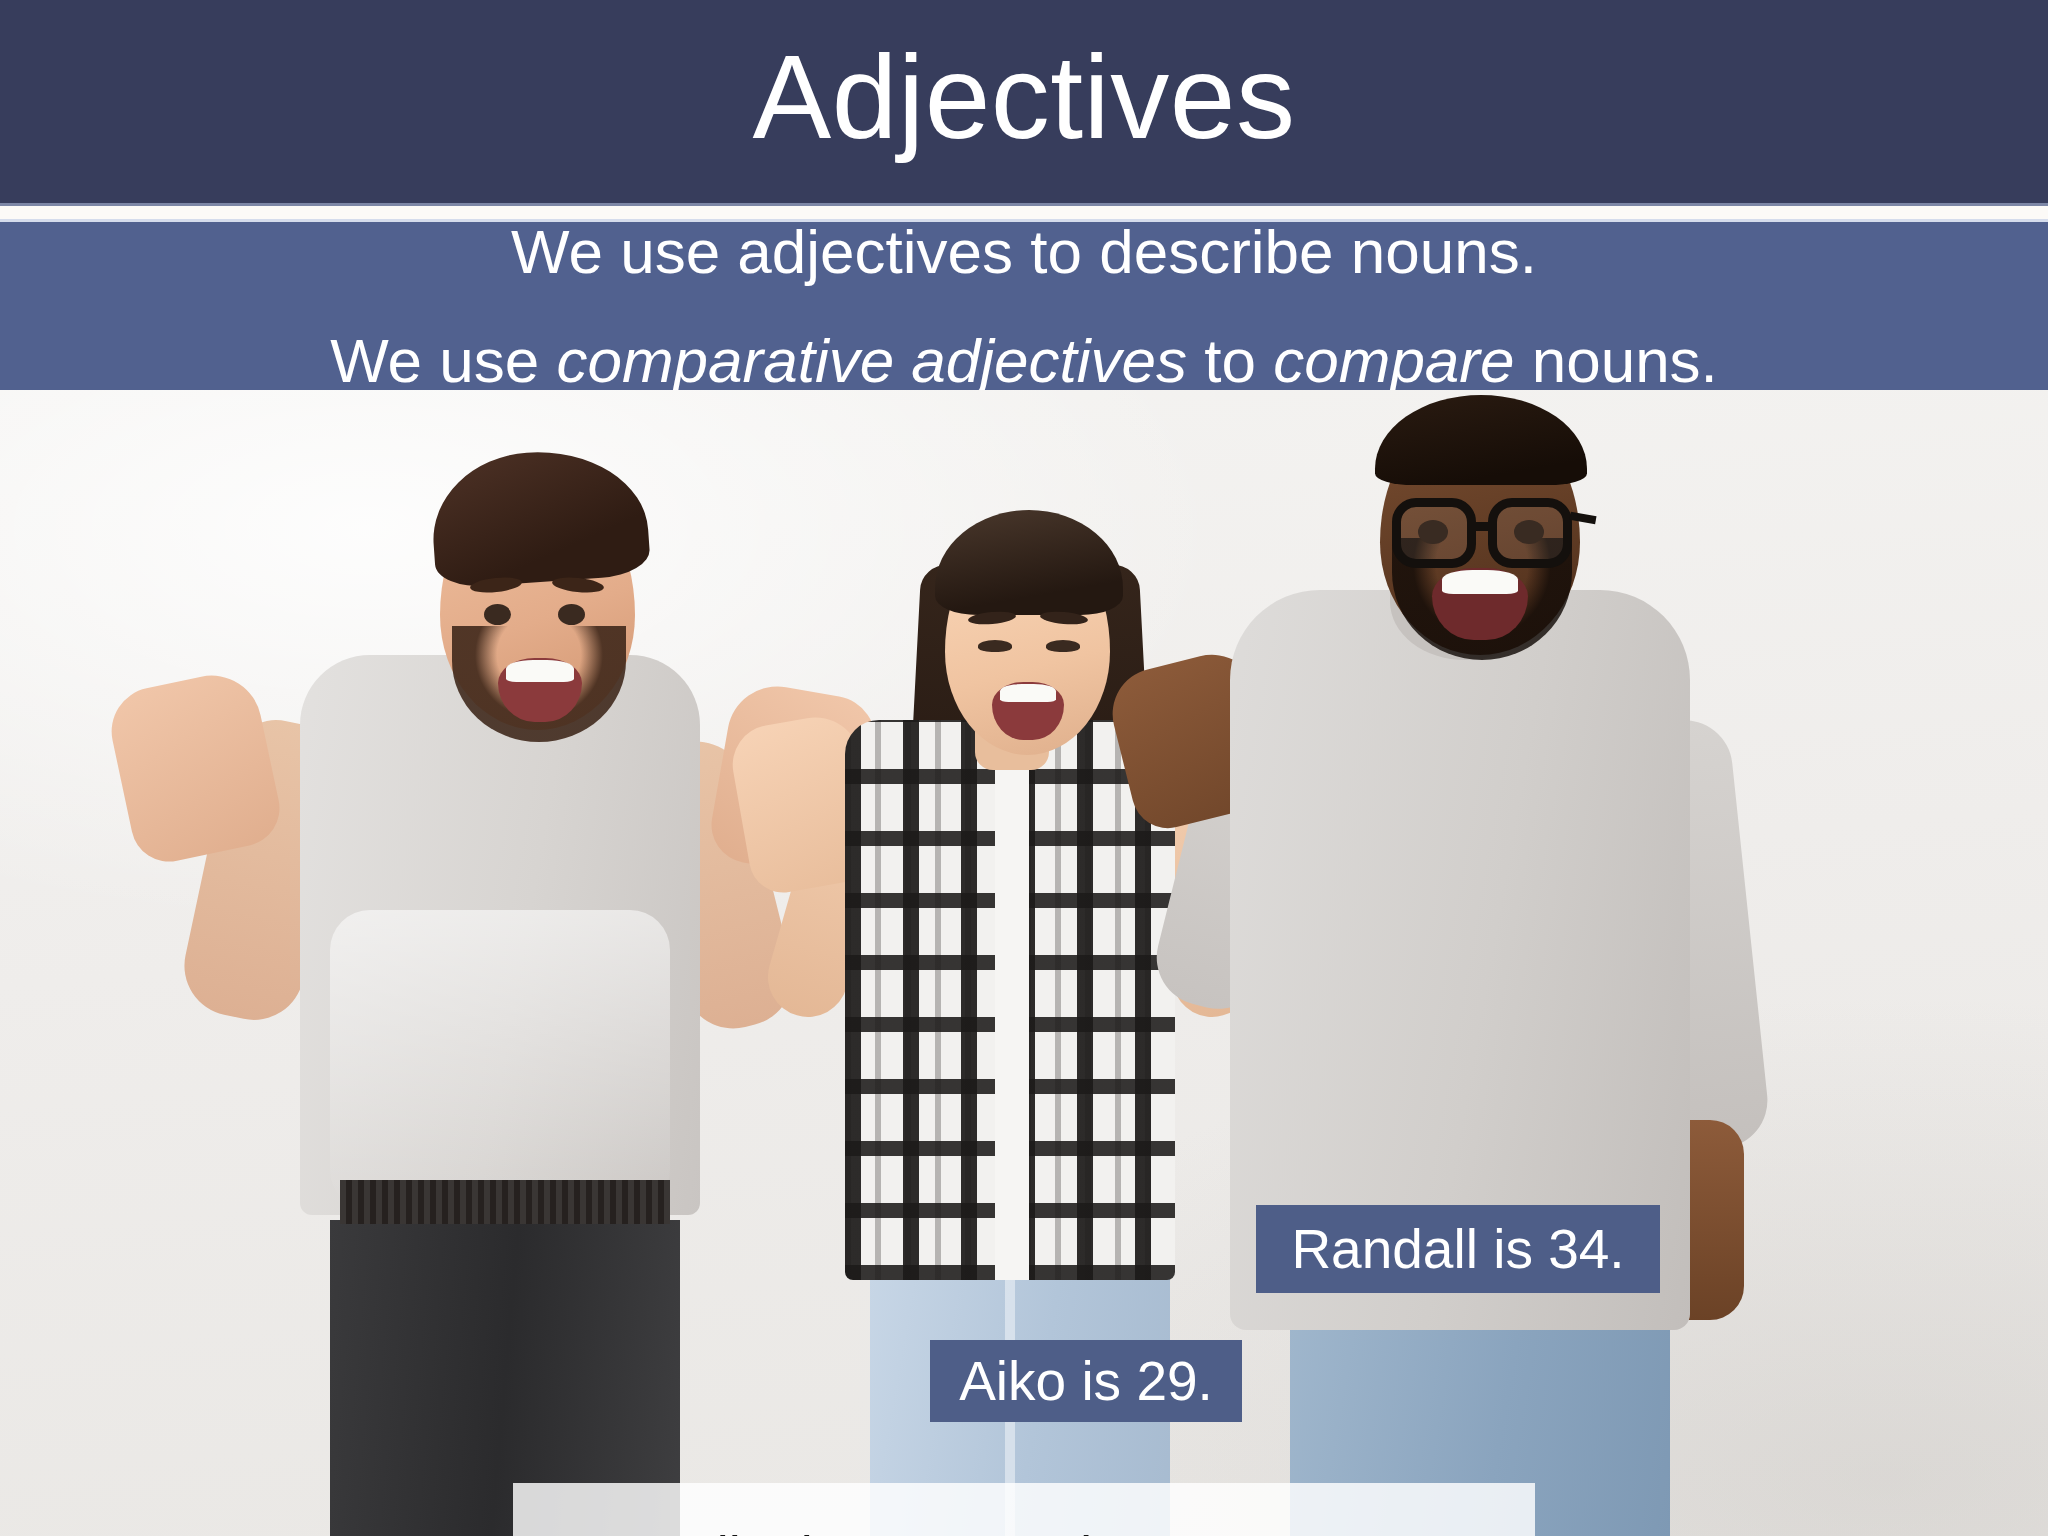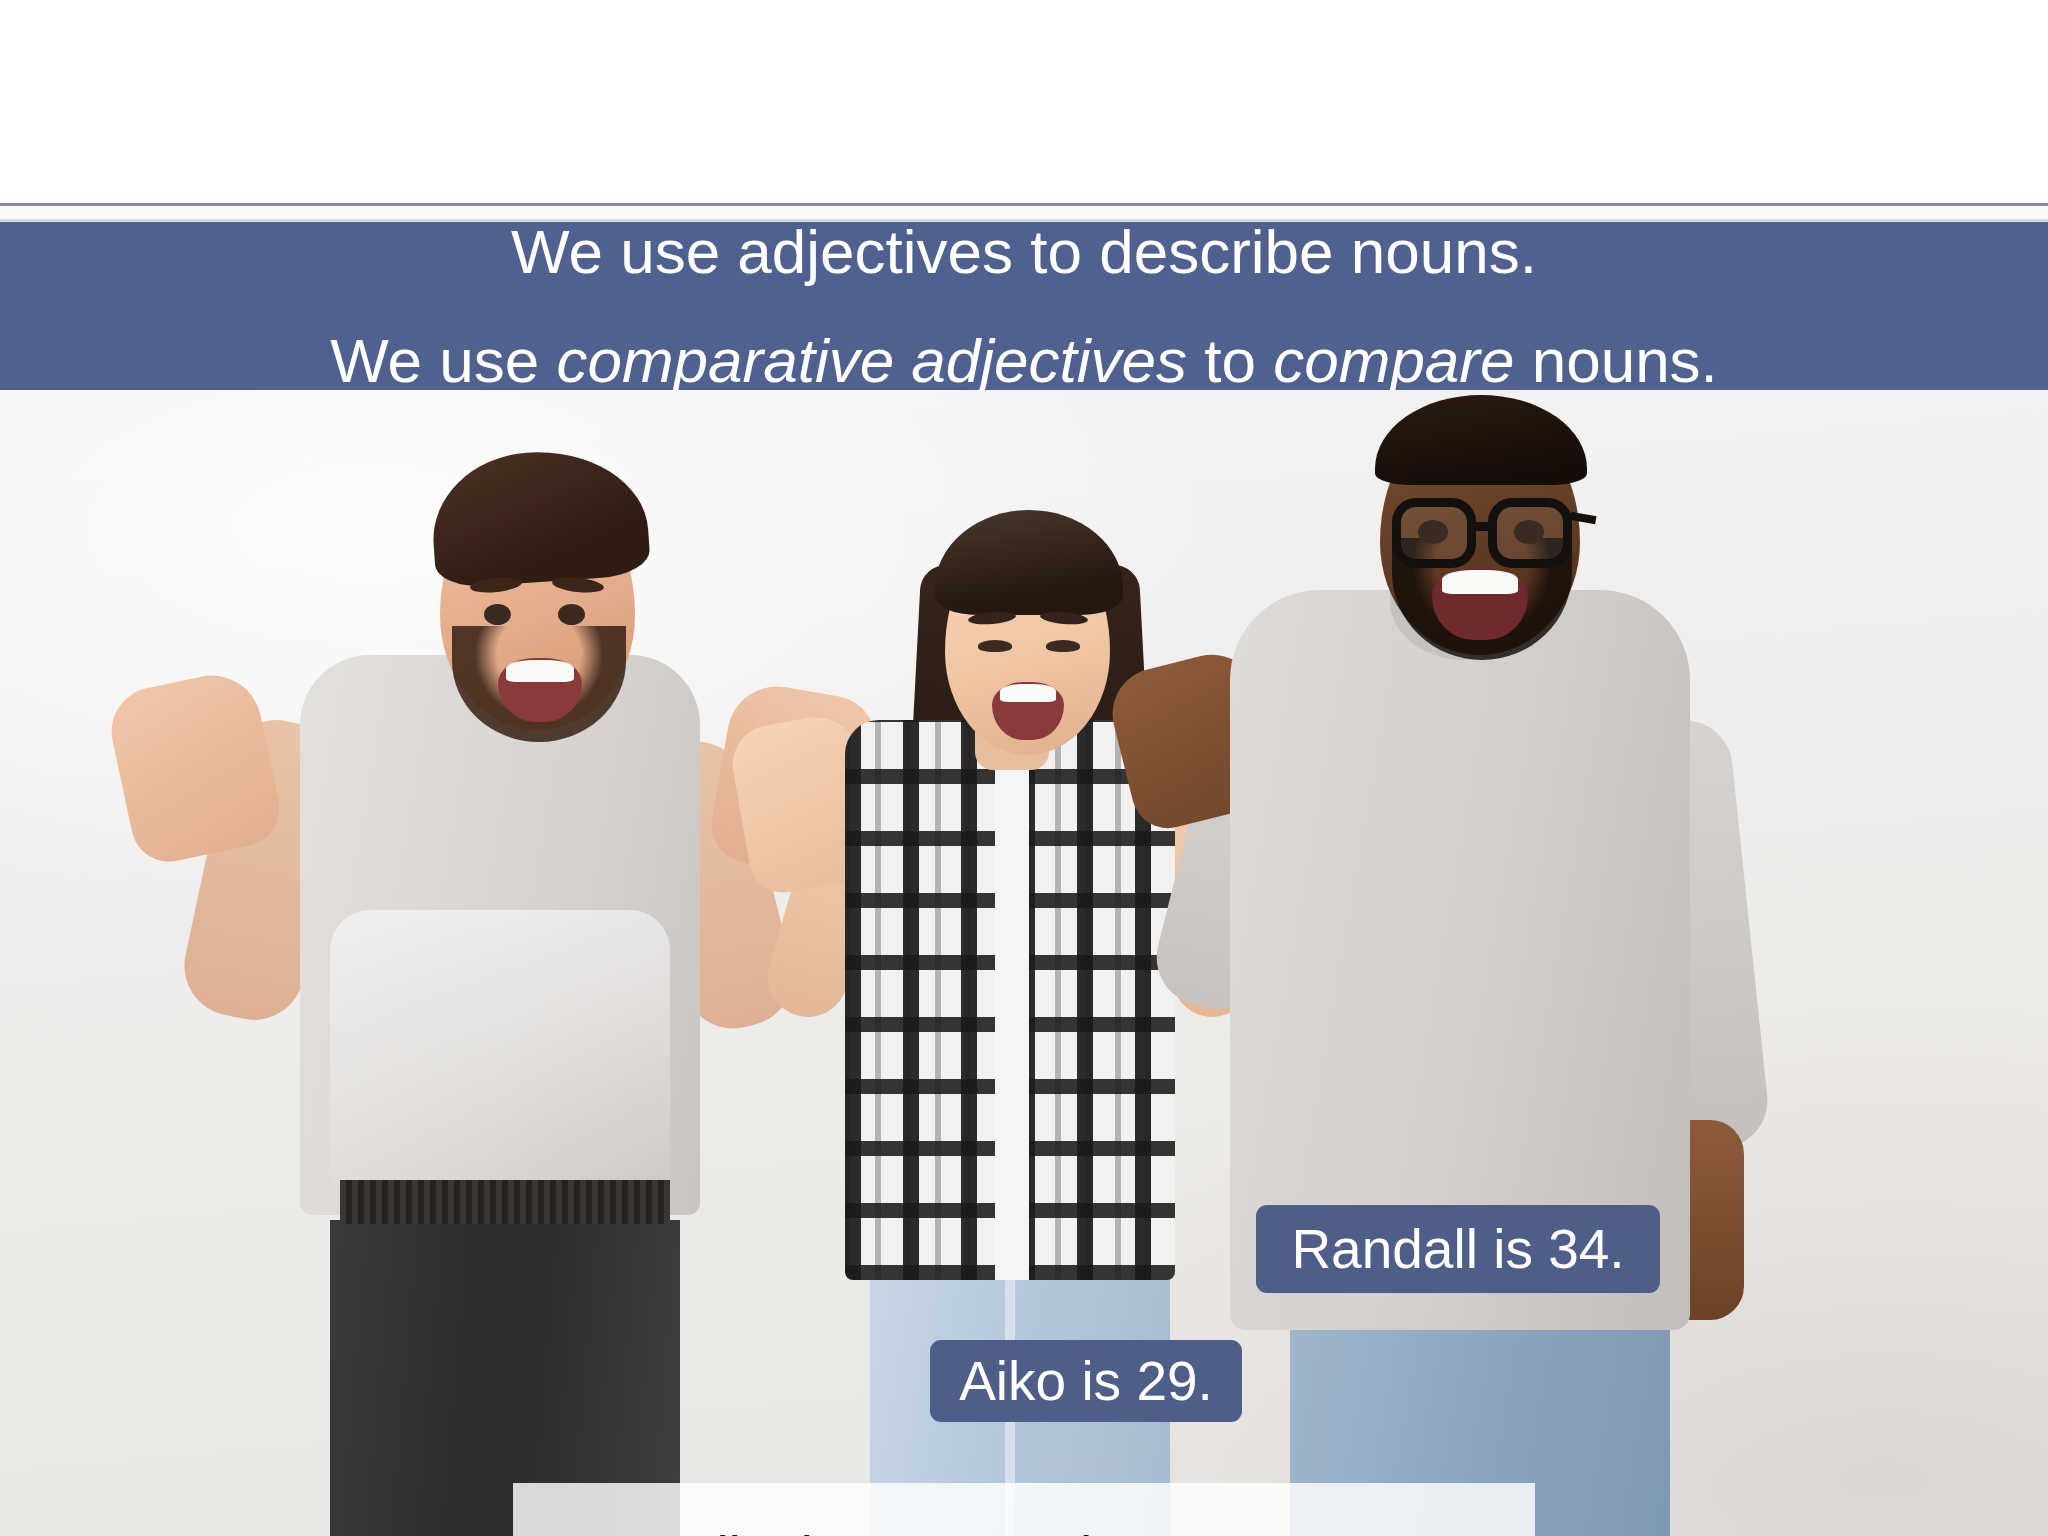--- a/index.html
+++ b/index.html
@@ -338,21 +338,20 @@
     background: #4E5E88;
     color: #ffffff;
     display: flex;
     align-items: center;
     justify-content: center;
     font-size: 55px;
     font-weight: 400;
     line-height: 1;
     white-space: nowrap;
     padding: 0 26px;
-    border-radius: 11px;
   }
   #badge-sergey  { left: 280px;  top: 957px; width: 200px; height: 82px; }
   #badge-aiko    { left: 930px;  top: 950px; width: 312px; height: 82px; }
   #badge-randall { left: 1256px; top: 815px; width: 404px; height: 88px; }
 
   
   .comparison-box {
     position: absolute;
     left: 513px; top: 1093px;
     width: 1022px; height: 363px;
@@ -370,20 +369,23 @@
     white-space: nowrap;
   }
   .comparison-line em { font-style: italic; }
   #cmp-0 { text-align: center; }
 </style>
 </head>
 <body>
 
 <div class="slide">
 
+  <div class="title-bar">
+    <div class="title-text">Adjectives</div>
+  </div>
 
   <div class="separator"></div>
 
   <div class="subtitle-band">
     <div class="subtitle-line">We use adjectives to describe nouns.</div>
     <div class="subtitle-line"><span>We use </span><em>comparative adjectives</em><span> to </span><em>compare</em><span> nouns.</span></div>
   </div>
 
   <div class="photo">
     <div class="wall-shade"></div>

